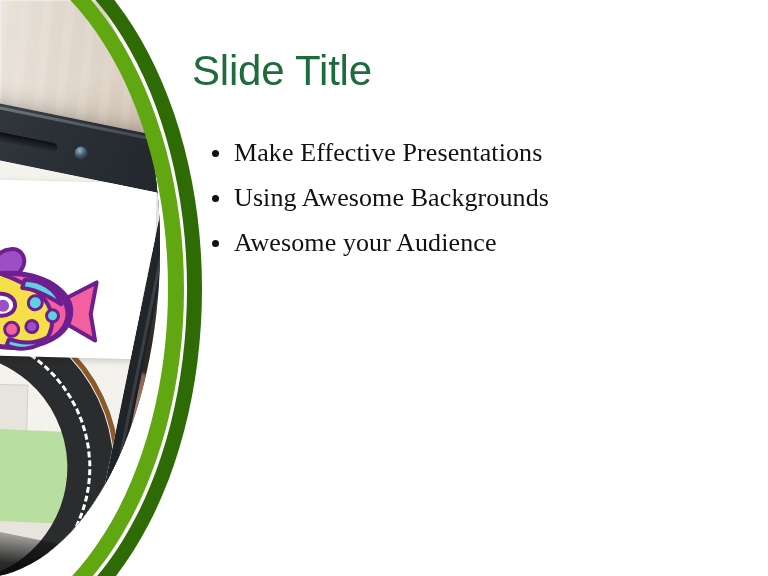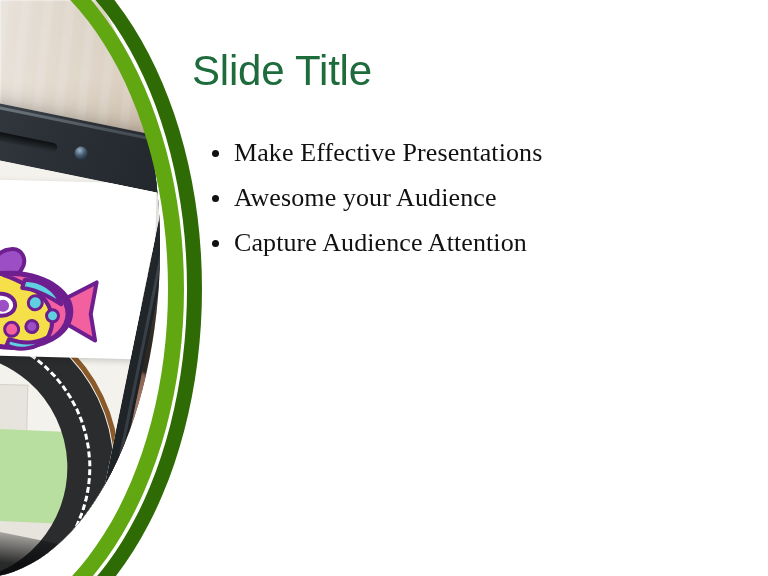--- a/index.html
+++ b/index.html
@@ -394,17 +394,17 @@
     </div>
 
     <div class="arc" id="arc-dark"></div>
     <div class="arc" id="arc-light"></div>
   </div>
 
   <div id="title">Slide Title</div>
 
   <ul id="bullets">
     <li>Make Effective Presentations</li>
+    <li>Using Awesome Backgrounds</li>
     <li>Awesome your Audience</li>
-    <li>Capture Audience Attention</li>
   </ul>
 
 </div>
 
 </body></html>

